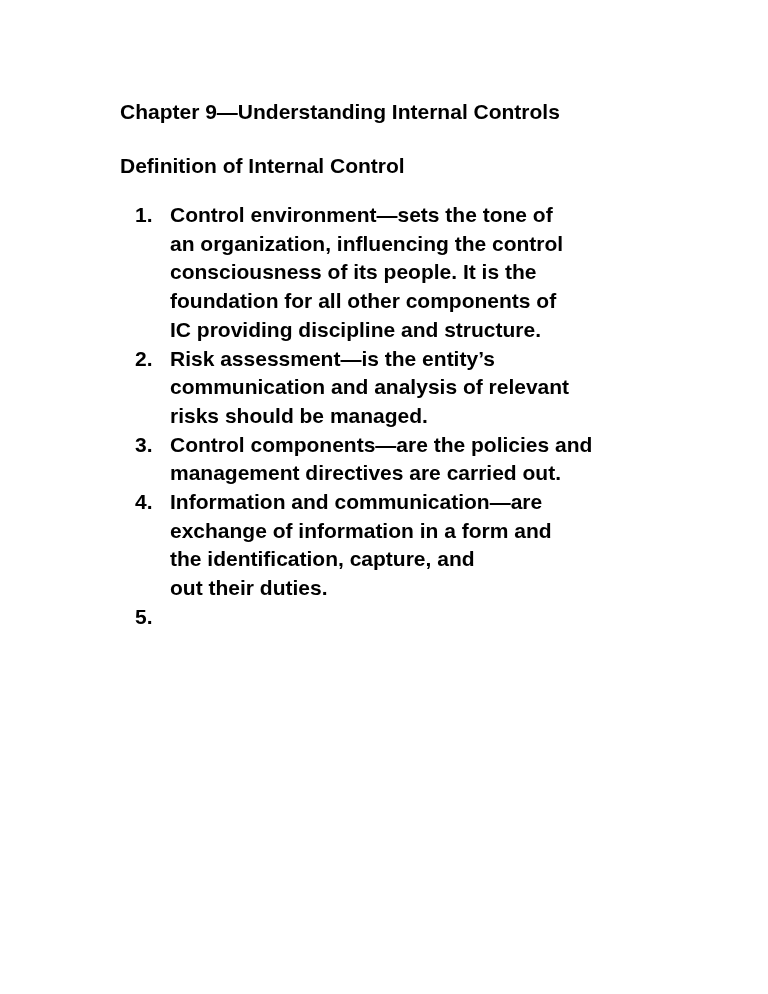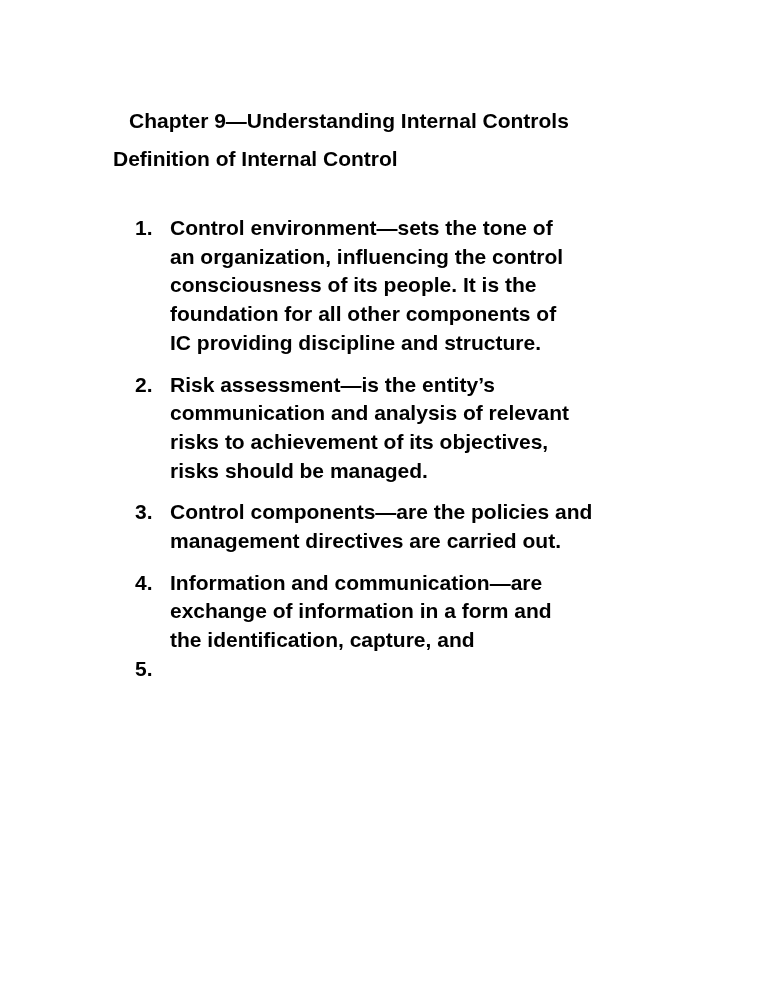--- a/index.html
+++ b/index.html
@@ -19,31 +19,31 @@
     }
     .page {
       position: absolute;
       left: 0; top: 0;
       width: 768px; height: 994px;
     }
     .title {
       position: absolute;
       left: 113px;
       top: 92px;
-      margin: 16px;
+      margin: 7px;
       font-size: 21px;
       line-height: 26px;
       font-weight: bold;
       white-space: nowrap;
     }
     .subtitle {
       position: absolute;
       left: 113px;
       top: 146px;
-      margin: 0;
+      margin: 7px;
       font-size: 21px;
       line-height: 26px;
       font-weight: bold;
       white-space: nowrap;
     }
     .list {
       position: absolute;
       left: 0;
       top: 201px;
       margin: 0;
@@ -57,21 +57,20 @@
     }
     .num {
       position: absolute;
       left: 135px;
       top: 0;
       line-height: 28.7px;
       white-space: nowrap;
     }
     .lines {
       margin-left: 170px;
-      margin-top: 13px;
     }
     .line {
       display: block;
       line-height: 28.7px;
       white-space: nowrap;
     }
   </style>
 </head>
 <body>
 
@@ -88,36 +87,36 @@
         <span class="line">consciousness of its people.  It is the</span>
         <span class="line">foundation for all other components of</span>
         <span class="line">IC providing discipline and structure.</span>
       </div>
     </li>
     <li class="item">
       <span class="num">2.</span>
       <div class="lines">
         <span class="line">Risk assessment—is the entity’s</span>
         <span class="line">communication and analysis of relevant</span>
-        <span class="line">risks to achievement of its objectives,</span>
         <span class="line">risks should be managed.</span>
       </div>
     </li>
     <li class="item">
       <span class="num">3.</span>
       <div class="lines">
         <span class="line">Control components—are the policies and</span>
         <span class="line">management directives are carried out.</span>
       </div>
     </li>
     <li class="item">
       <span class="num">4.</span>
       <div class="lines">
         <span class="line">Information and communication—are</span>
         <span class="line">exchange of information in a form and</span>
         <span class="line">the identification, capture, and</span>
+        <span class="line">out their duties.</span>
       </div>
     </li>
     <li class="item">
       <span class="num">5.</span>
     </li>
   </ol>
 </div>
 
 </body></html>

